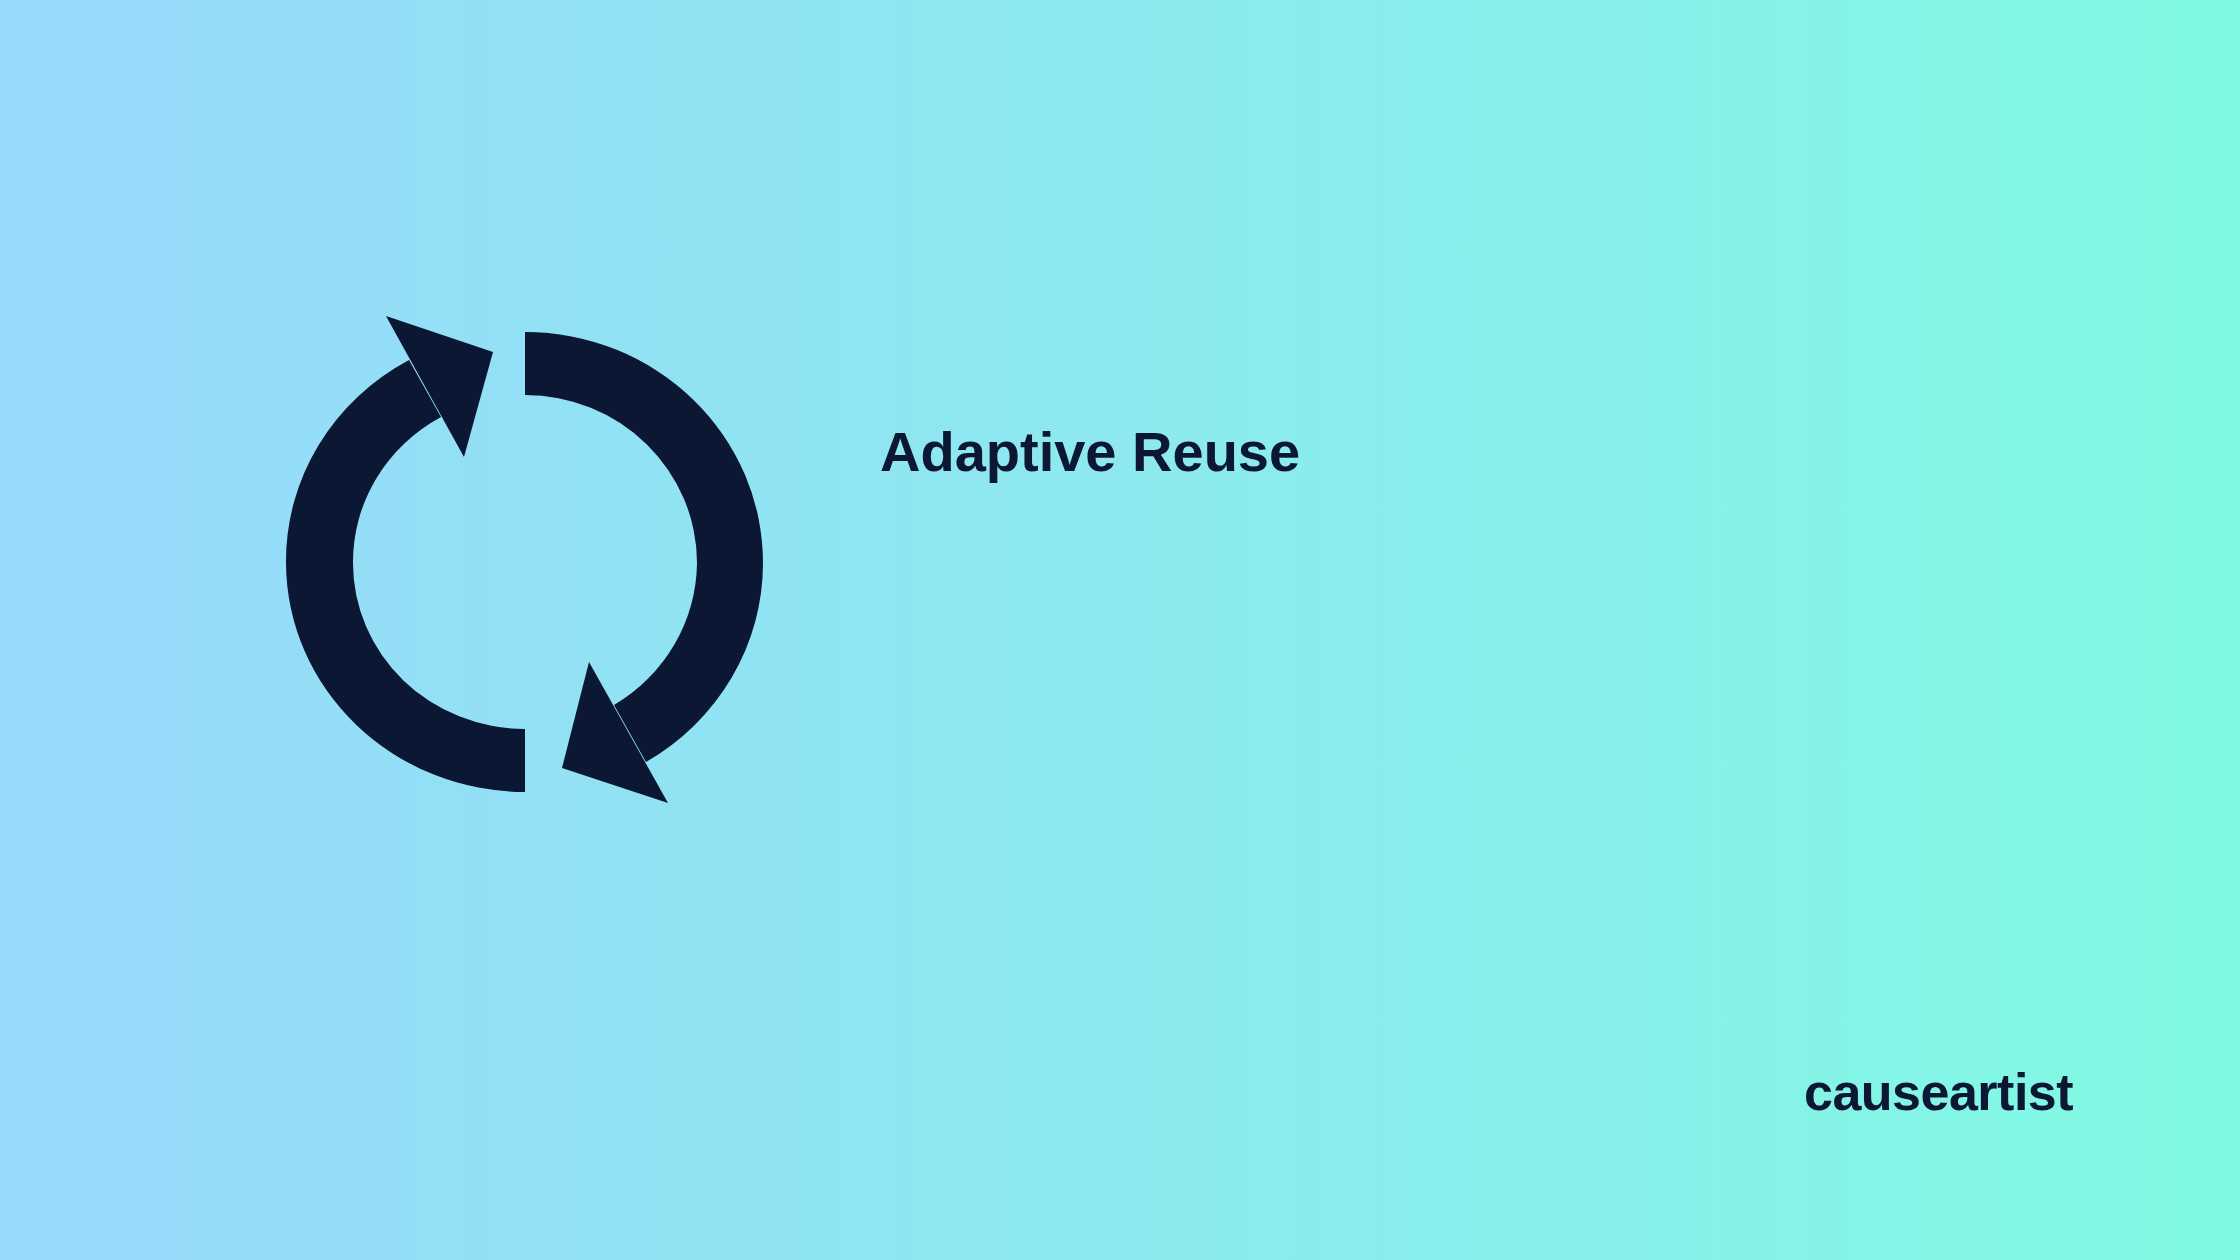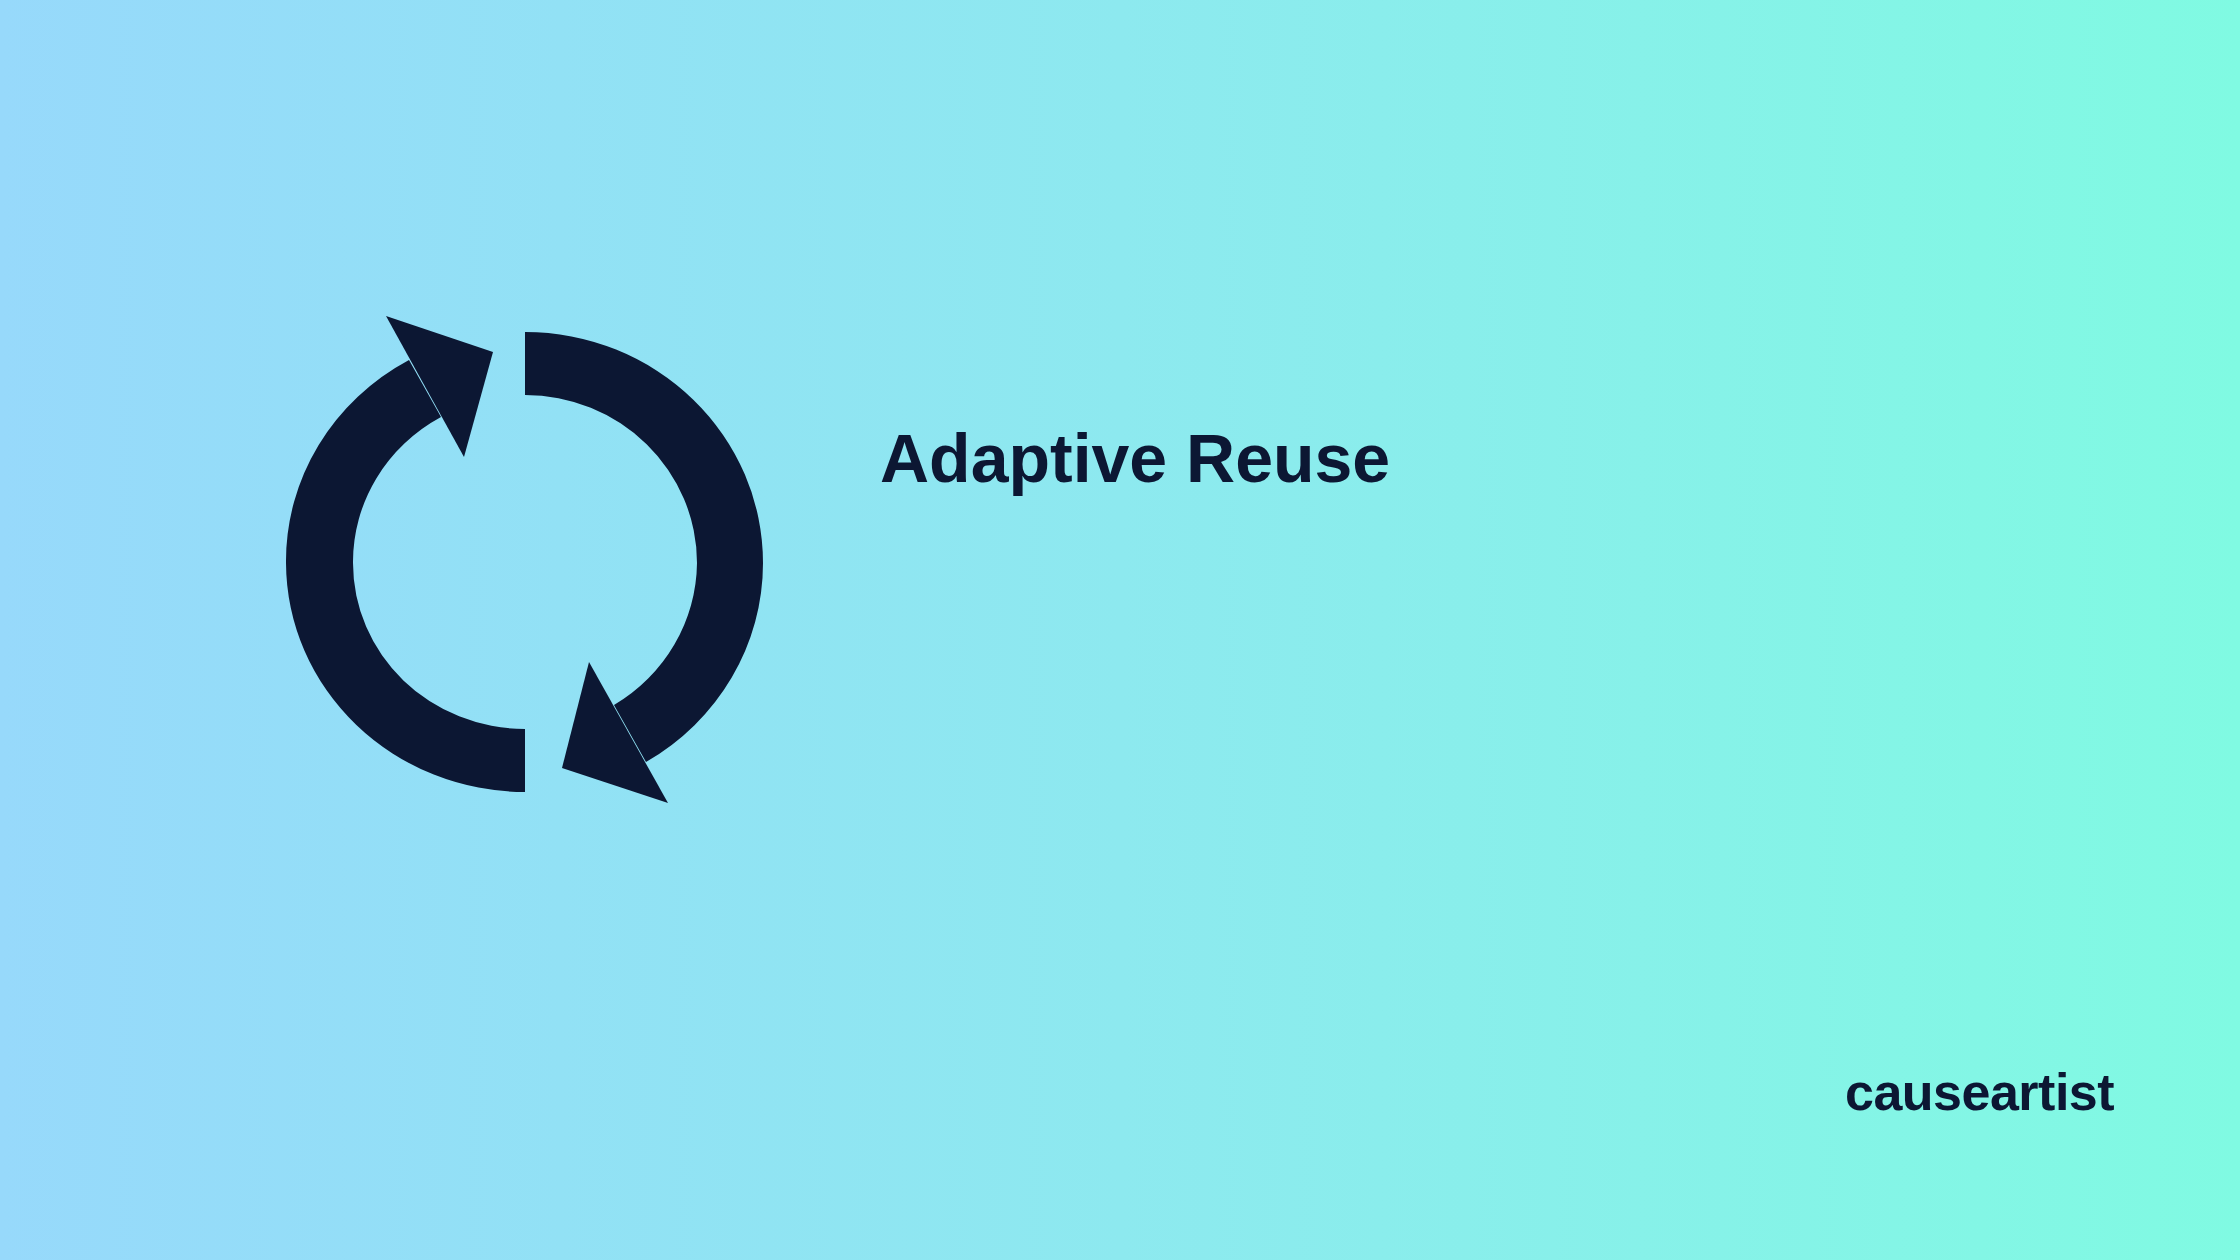--- a/index.html
+++ b/index.html
@@ -6,33 +6,33 @@
     body {
       width: 2240px; height: 1260px; overflow: hidden; position: relative;
       background: linear-gradient(90deg, #97D9FB 0%, #8DE9EF 50%, #80FAE2 100%);
       font-family: "Liberation Sans", "DejaVu Sans", sans-serif;
       color: #0C1733;
     }
     .icon-wrap { position: absolute; left: 0; top: 0; width: 2240px; height: 1260px; pointer-events: none; }
     .icon-wrap svg { position: absolute; left: 0; top: 0; }
     .title {
       position: absolute; left: 880px; top: 424px;
-      font-size: 68px; font-weight: 700; line-height: 1; letter-spacing: 0px;
+      font-size: 56px; font-weight: 700; line-height: 1; letter-spacing: 0px;
       color: #0C1733; white-space: nowrap;
     }
     .body-text {
       position: absolute; left: 882px; top: 548px; width: 960px;
       font-size: 49px; font-weight: 400; line-height: 53px;
       color: #0C1733;
     }
     .body-text span { display: block; white-space: nowrap; letter-spacing: -0.5px; }
     .logo {
       position: absolute; left: 1804px; top: 1066px;
       font-size: 52px; font-weight: 700; line-height: 1; letter-spacing: -0.5px;
-      color: #0C1733; white-space: nowrap; margin-left: 41px;
+      color: #0C1733; white-space: nowrap;
     }
   </style>
 </head>
 <body>
 
 <div class="icon-wrap">
   <svg width="2240" height="1260" viewBox="0 0 2240 1260" xmlns="http://www.w3.org/2000/svg">
 
     <path d="
       M 525 332

